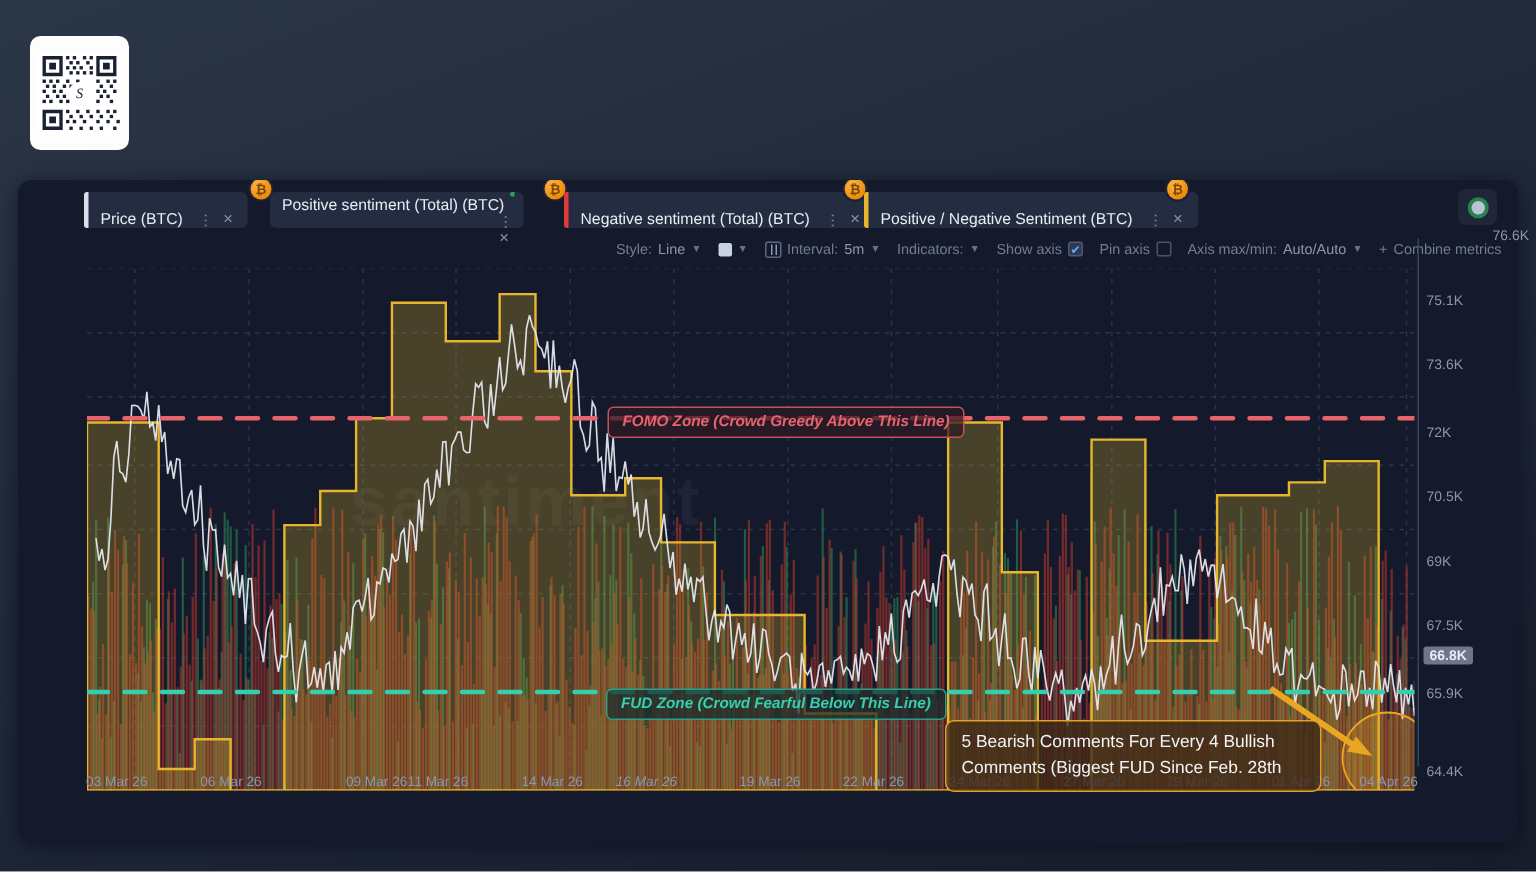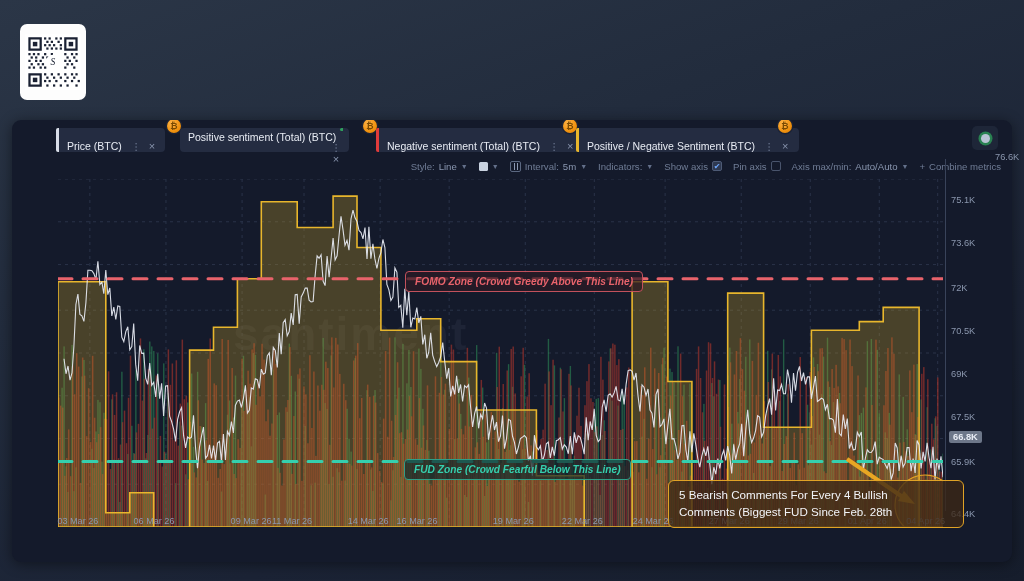--- a/index.html
+++ b/index.html
@@ -81,21 +81,21 @@
             transform:translateX(-50%);}
 
   
   .zone{position:absolute;display:flex;align-items:center;padding:4px 9px;
         border-radius:4px;font-size:10.2px;font-style:italic;font-weight:bold;
         white-space:nowrap;box-sizing:border-box;}
   #fomo{left:405px;top:271px;color:#e8636b;border:1px solid #c2515c;
         background:rgba(44,26,36,.72);}
   #fud{left:404px;top:459px;color:#35cfae;border:1px solid #2f9e87;
        background:rgba(21,42,44,.72);}
-  #callout{position:absolute;left:668px;top:480px;width:296px;padding:6px 10px;
+  #callout{position:absolute;left:630px;top:480px;width:251px;padding:6px 10px;
            border:1.5px solid #e0a326;border-radius:6px;background:rgba(60,40,22,.78);
            color:#f2f4f8;font-size:11.6px;line-height:1.45;box-sizing:border-box;}
 </style>
 </head>
 <body>
 
 <div id="app">
 
   <div id="header">
     <div id="qr">
@@ -999,21 +999,21 @@
       <div class="t" style="top: 352px;">64.4K</div>
       <div id="ybadge" style="top: 273.541px;">66.8K</div>
     </div>
 
   <div id="xaxis">
       <div class="t" style="left: 31.86px;">03 Mar 26</div>
       <div class="t" style="left: 107.97px;">06 Mar 26</div>
       <div class="t" style="left: 184.08px; margin-left: 21px;">09 Mar 26</div>
       <div class="t" style="left: 246.03px;">11 Mar 26</div>
       <div class="t" style="left: 322.14px;">14 Mar 26</div>
-      <div class="t" style="left: 371px;">16 Mar 26</div>
+      <div class="t" style="left: 385px; font-style: italic;">16 Mar 26</div>
       <div class="t" style="left: 467.28px;">19 Mar 26</div>
       <div class="t" style="left: 536.31px;">22 Mar 26</div>
       <div class="t" style="left: 607.11px;">24 Mar 26</div>
       <div class="t" style="left: 683.22px;">27 Mar 26</div>
       <div class="t" style="left: 752.25px;">29 Mar 26</div>
       <div class="t" style="left: 821.28px;">01 Apr 26</div>
       <div class="t" style="left: 879.69px;">04 Apr 26</div>
     </div>
 
   <div class="zone" id="fomo">FOMO Zone (Crowd Greedy Above This Line)</div>

